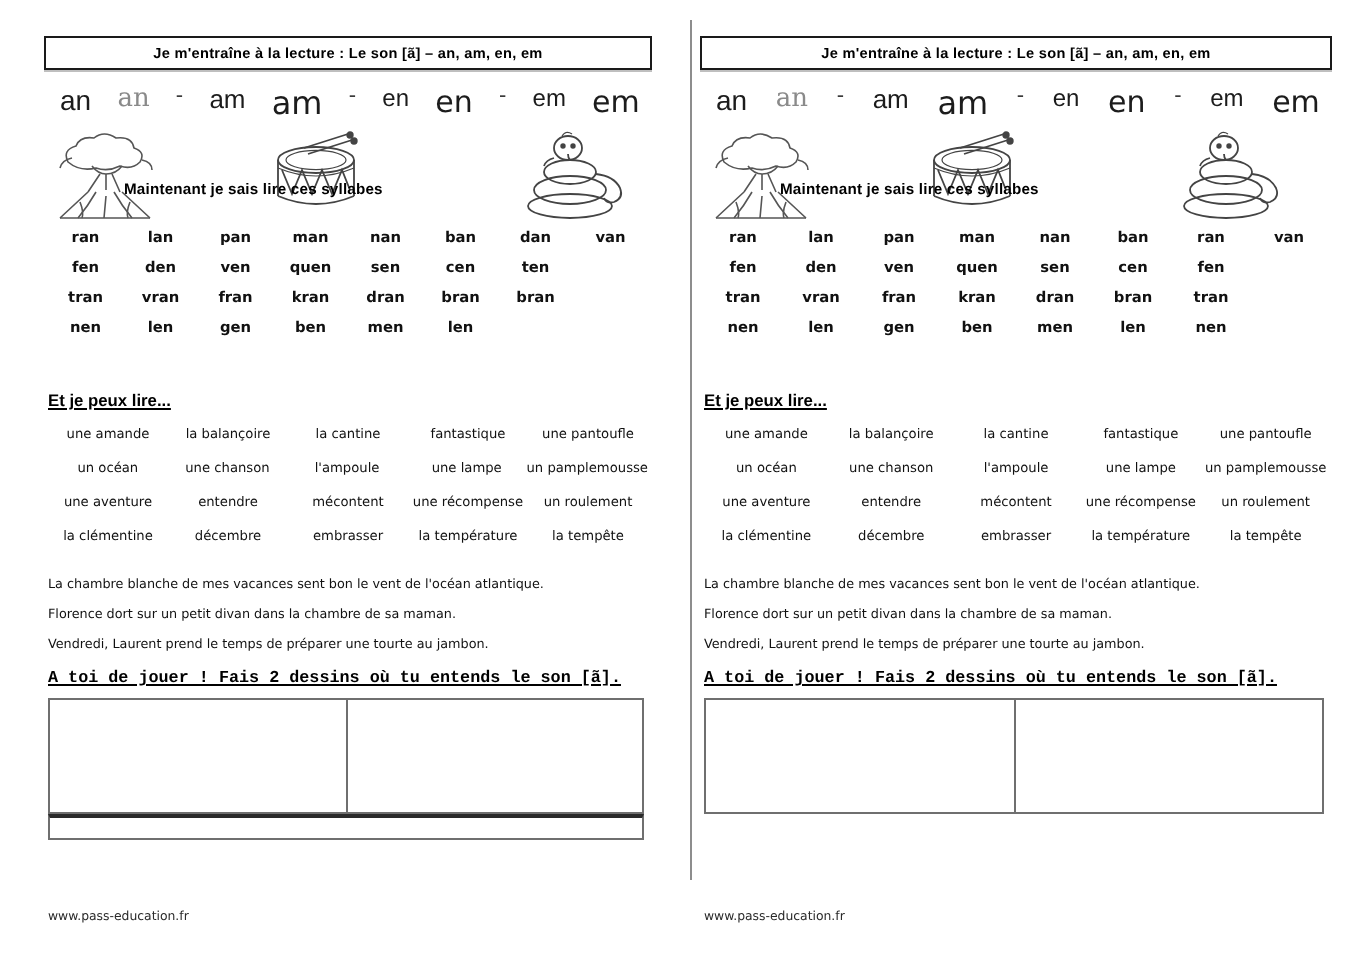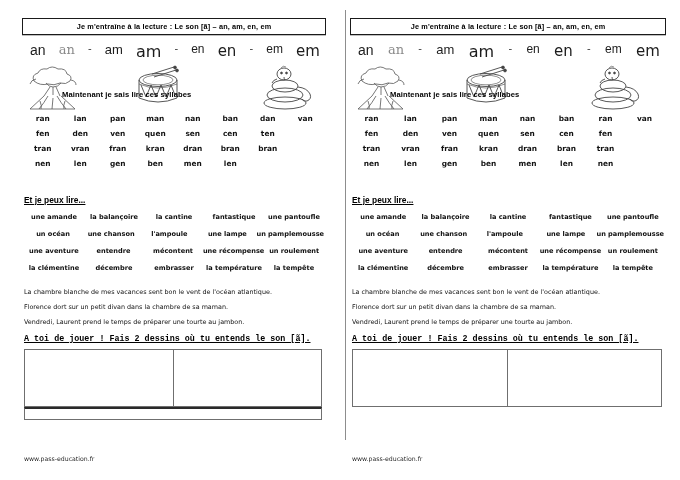--- a/index.html
+++ b/index.html
@@ -130,21 +130,20 @@
     color: #000;
     padding-left: 2px;
   }
 
   
   .vocab-row {
     display: flex;
     height: 17px;
     align-items: center;
     padding: 0 2px;
-    font-weight: bold;
   }
   .vocab-cell {
     flex: 1 1 0;
     text-align: center;
     font-size: 6.6px;
     color: #111;
     white-space: nowrap;
     font-family: "DejaVu Sans", sans-serif;
   }
 

